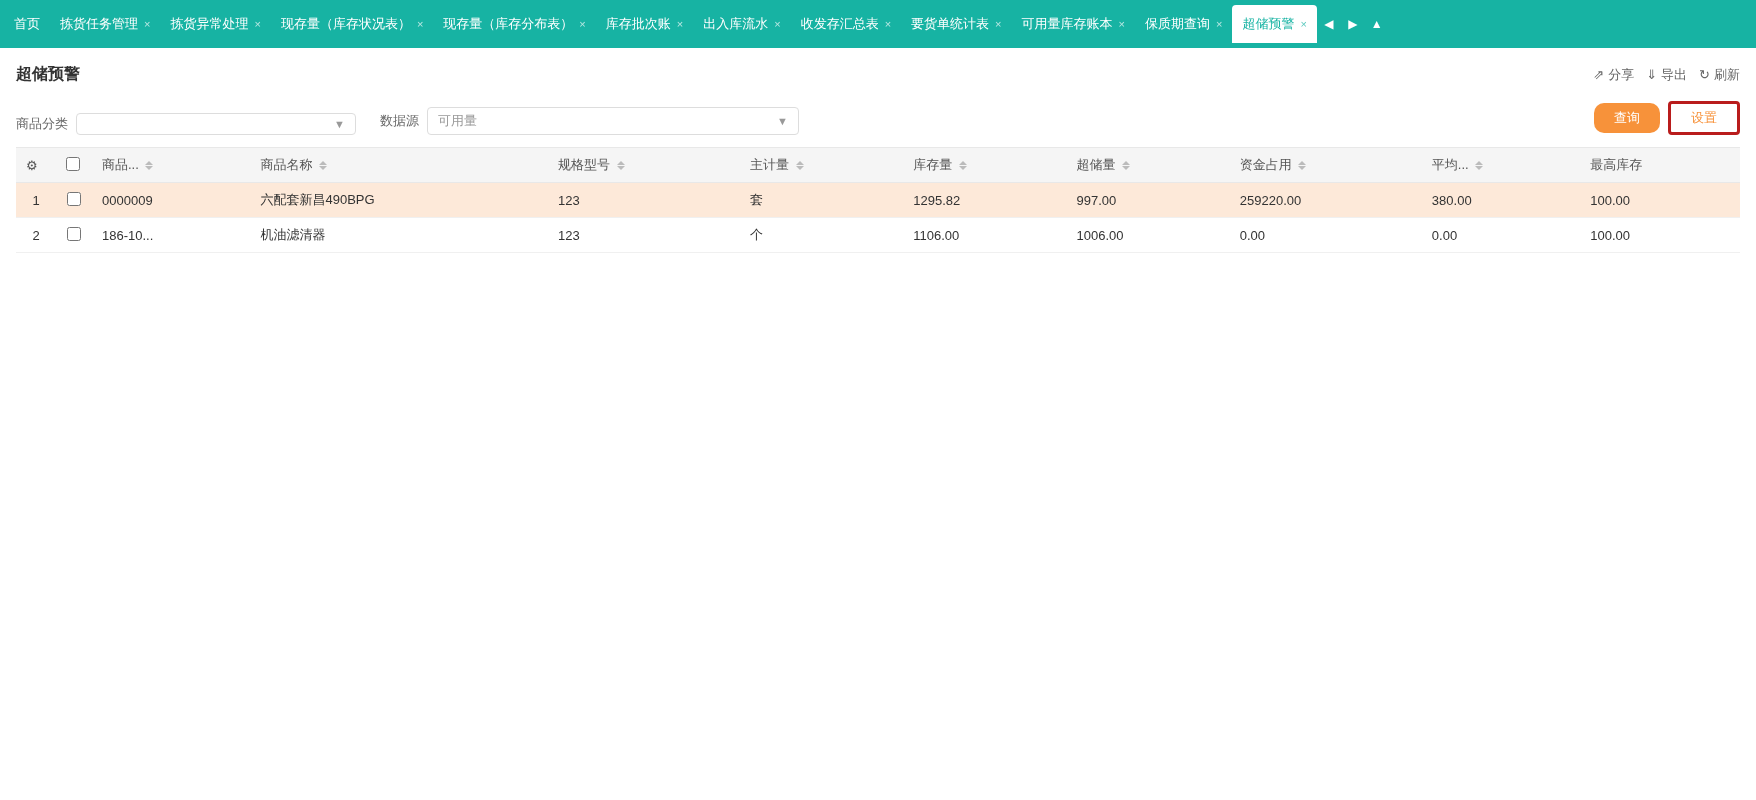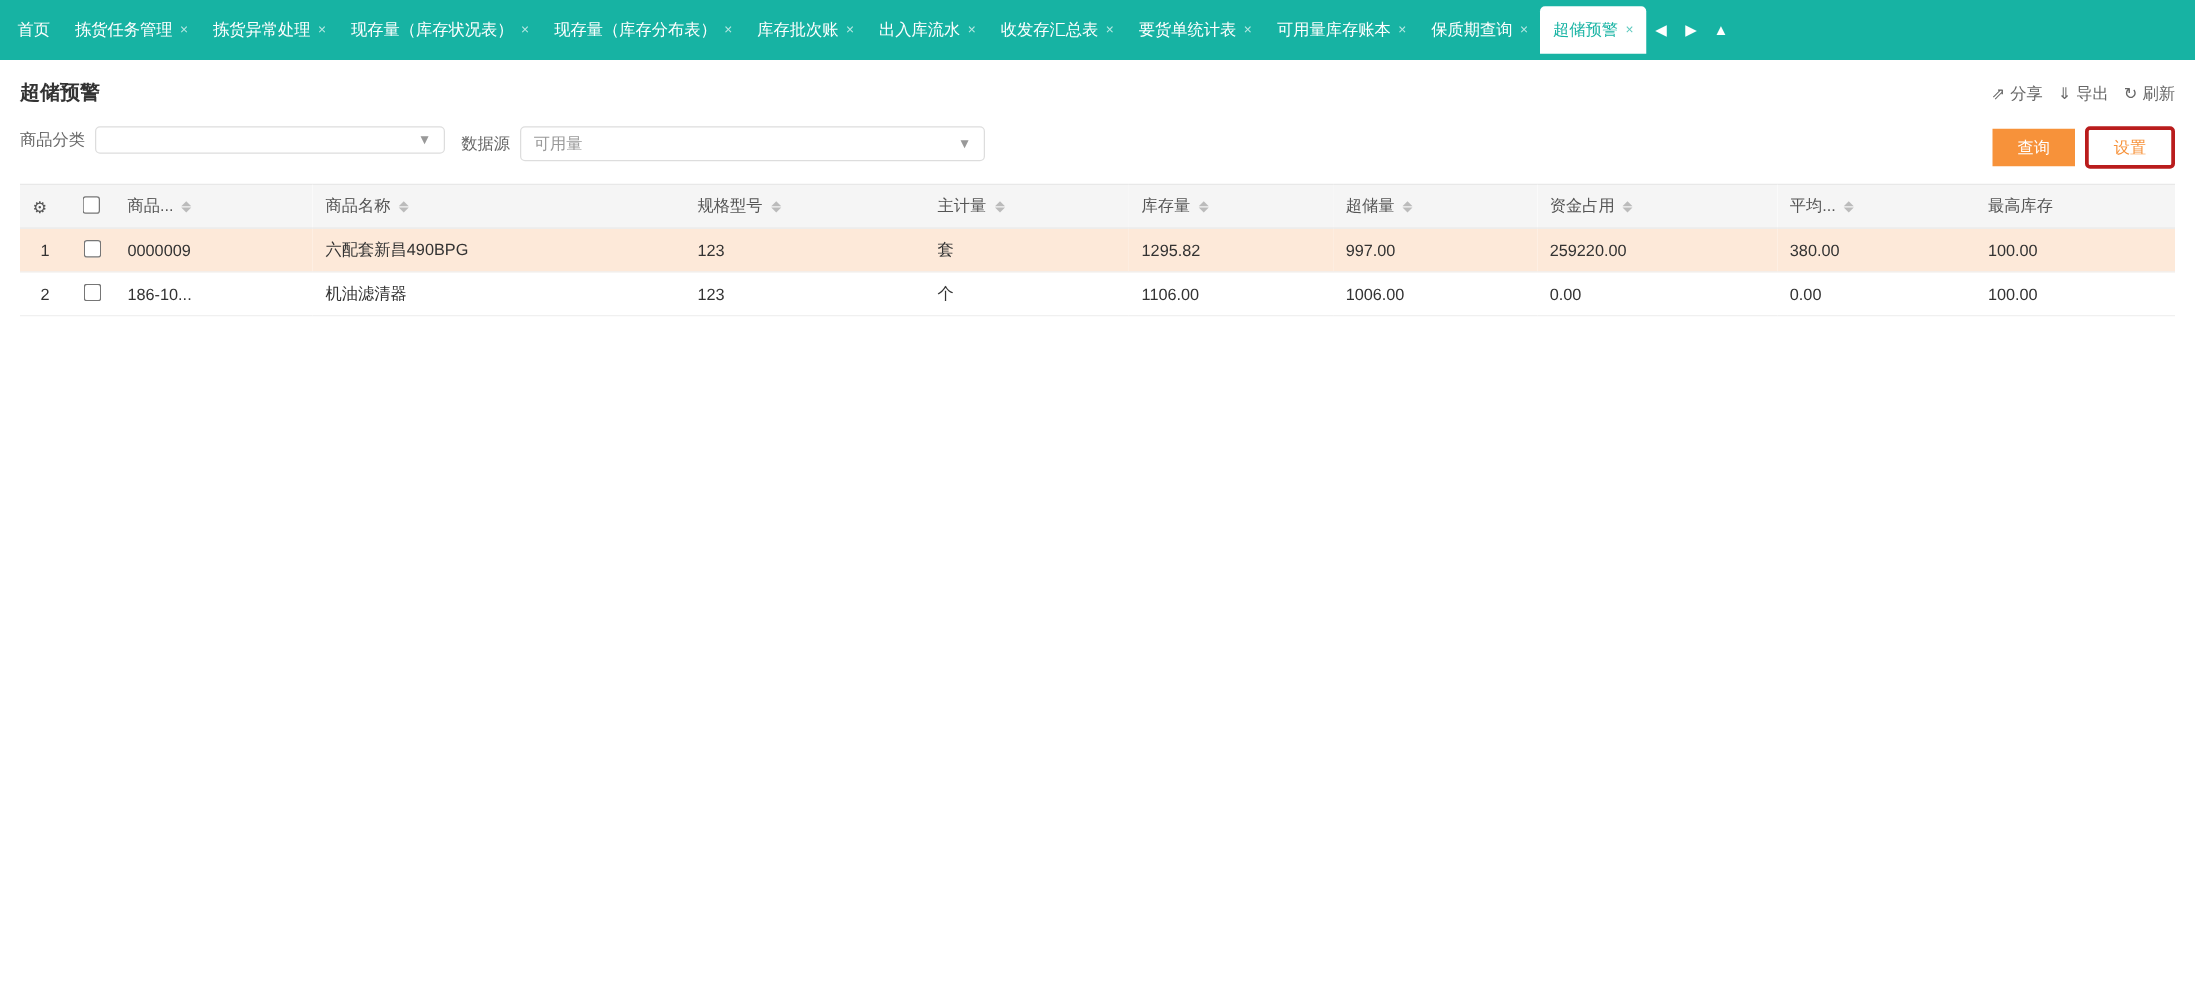--- a/index.html
+++ b/index.html
@@ -74,22 +74,22 @@
       align-items: center;
       gap: 4px;
       color: #666;
       cursor: pointer;
       font-size: 13px;
     }
 
     
     .filter-row {
       display: flex;
-      align-items: flex-start;
-      gap: 13px;
+      align-items: flex-end;
+      gap: 24px;
       margin-bottom: 12px;
     }
     .filter-item {
       display: flex;
       align-items: center;
       gap: 8px;
     }
     .filter-label {
       color: #666;
       font-size: 13px;
@@ -110,21 +110,21 @@
     }
     .filter-select-wide {
       width: 372px;
     }
     .filter-select .arrow { color: #999; font-size: 11px; }
 
     .btn-query {
       background: #f7923a;
       color: #fff;
       border: none;
-      border-radius: 0;
+      border-radius: 10px;
       padding: 6px 20px;
       cursor: pointer;
       font-size: 13px;
       margin-left: auto;
     }
 
     .btn-settings {
       background: #fff;
       color: #f7923a;
       border: 3px solid #b91c1c;

